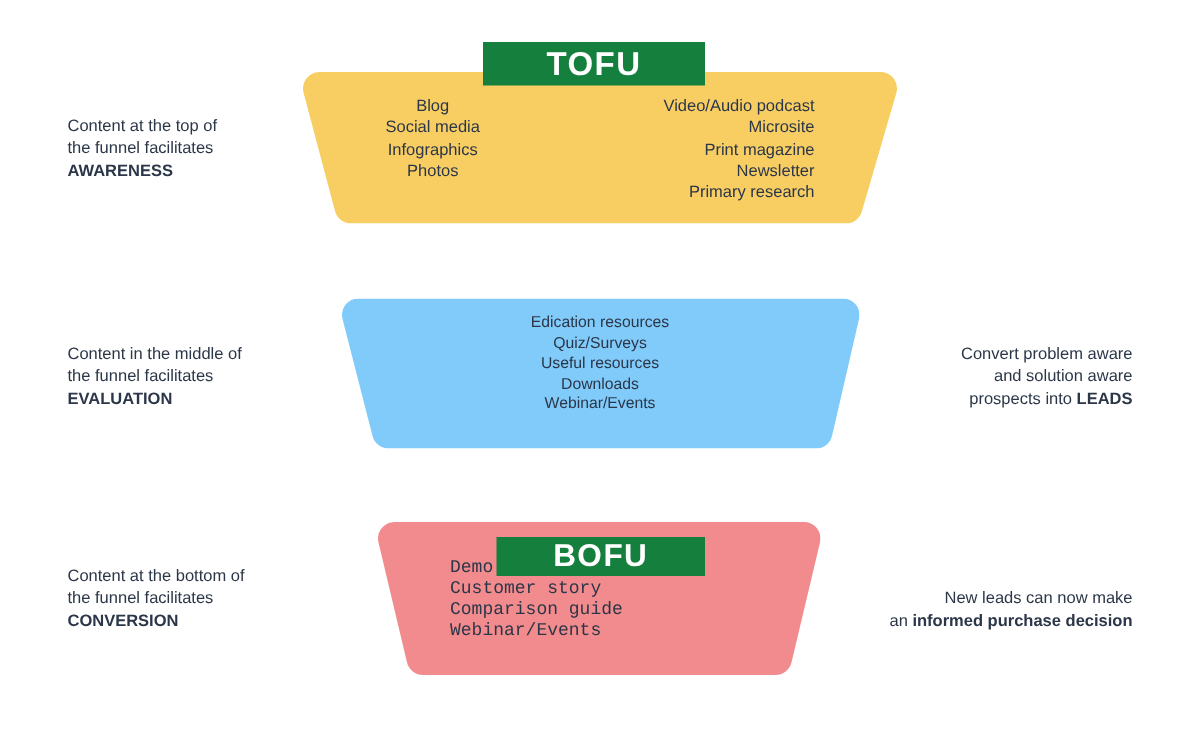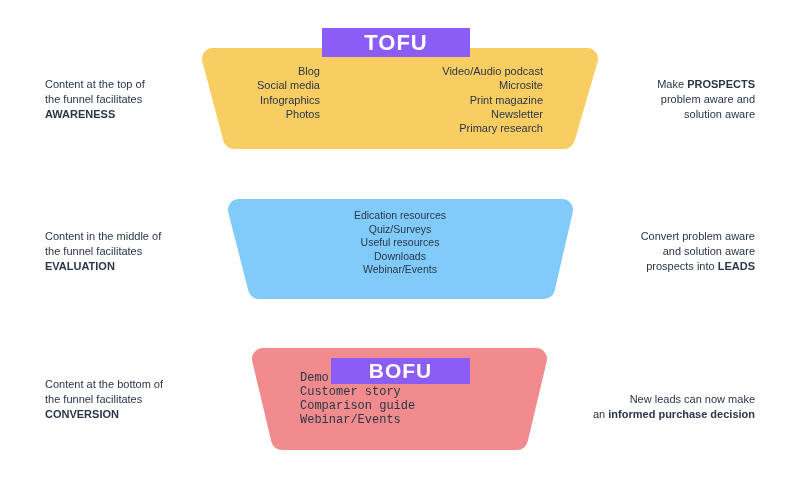--- a/index.html
+++ b/index.html
@@ -8,39 +8,39 @@
     width: 800px;
     height: 500px;
     background: #ffffff;
     overflow: hidden;
     font-family: "Liberation Sans", "DejaVu Sans", sans-serif;
     color: #2B3648;
   }
   
   .stage-header {
     position: absolute;
-    background: #8b5cf6;
+    background: #15803d;
     color: #ffffff;
     font-weight: bold;
     text-align: center;
     z-index: 3;
     letter-spacing: 1px;
   }
   #h0 { left: 322px; top: 28px;  width: 148px; height: 29px; line-height: 29px; font-size: 22px; }
   #h1 { left: 333px; top: 175px; width: 137px; height: 28px; line-height: 28px; font-size: 21px; }
   #h2 { left: 331px; top: 327px; width: 139px; height: 26px; line-height: 26px; font-size: 21px; margin-top: 31px; }
   
   .shape { position: absolute; z-index: 1; }
   #shape0 { left: 202px; top: 48px;  }
   #shape1 { left: 228px; top: 199px; }
   #shape2 { left: 252px; top: 348px; }
   
   .items { position: absolute; z-index: 2; }
   .item { white-space: nowrap; }
-  #items0l { left: 257px;  top: 64px; text-align: right;  font-size: 11px;   line-height: 14.3px; }
+  #items0l { left: 257px;  top: 64px; text-align: center;  font-size: 11px;   line-height: 14.3px; }
   #items0r { right: 257px; top: 64px; text-align: right; font-size: 11px;   line-height: 14.3px; }
   #items1  { left: 300px;  top: 209px; width: 200px; text-align: center; font-size: 10.5px; line-height: 13.5px; }
   #items2  { left: 300px;  top: 371px; width: 200px; text-align: left; font-size: 12px;   line-height: 14px; font-family: Liberation Mono, monospace; }
   
   .note {
     position: absolute;
     font-size: 11px;
     line-height: 15px;
     white-space: pre-line;
     z-index: 2;
@@ -76,23 +76,20 @@
       <div class="item">Photos</div>
     </div>
   <div class="items" id="items0r">
       <div class="item">Video/Audio podcast</div>
       <div class="item">Microsite</div>
       <div class="item">Print magazine</div>
       <div class="item">Newsletter</div>
       <div class="item">Primary research</div>
     </div>
 
-  <div class="note right-side" id="note0r"><span>Make </span><span class="bold">PROSPECTS</span><span>
-problem aware and
-solution aware</span></div>
 
   <div class="note" id="note1l"><span>Content in the middle of
 the funnel facilitates
 </span><span class="bold">EVALUATION</span></div>
 
   <svg class="shape" id="shape1" width="345" height="100" viewBox="0 0 345 100">
     <polygon points="11,11 334,11 316,89 31,89" stroke-width="22" stroke-linejoin="round" fill="#80CBFA" stroke="#80CBFA"></polygon>
   </svg>
 
 

